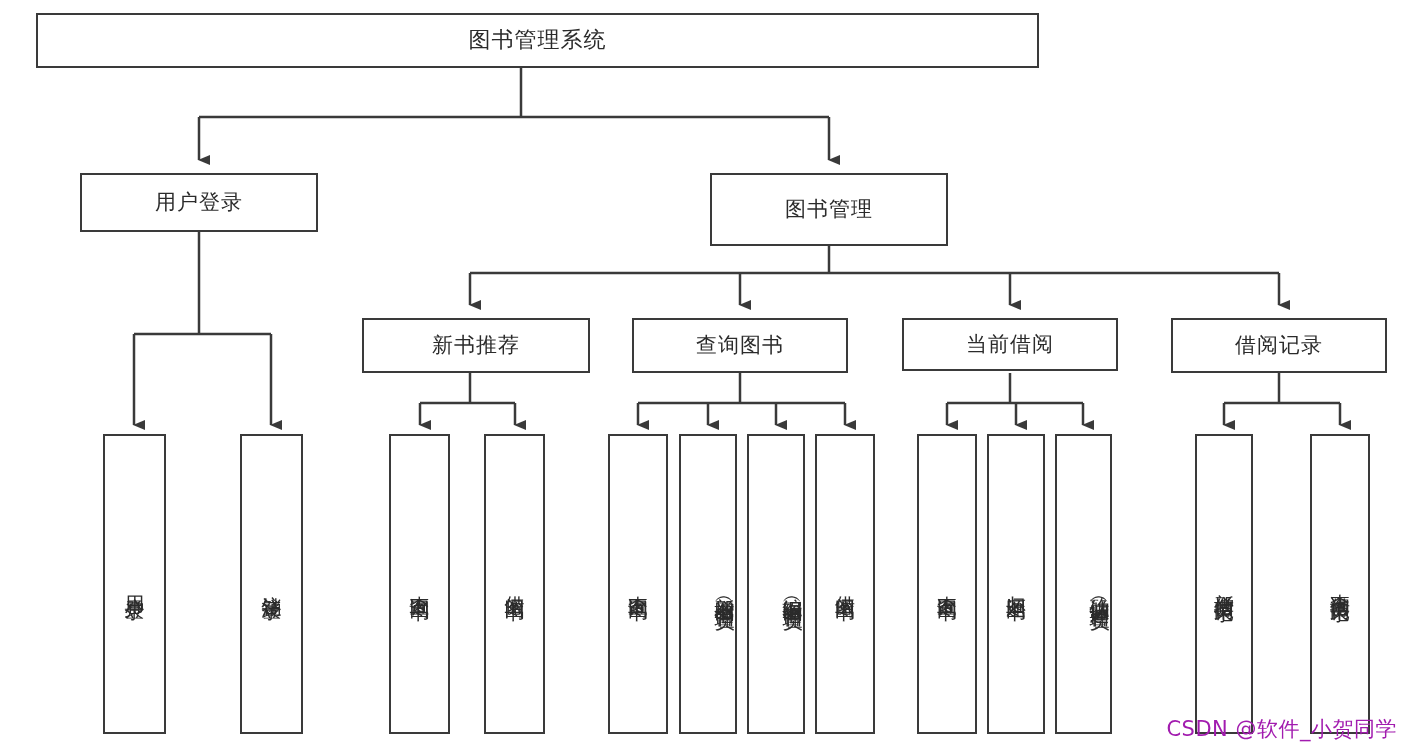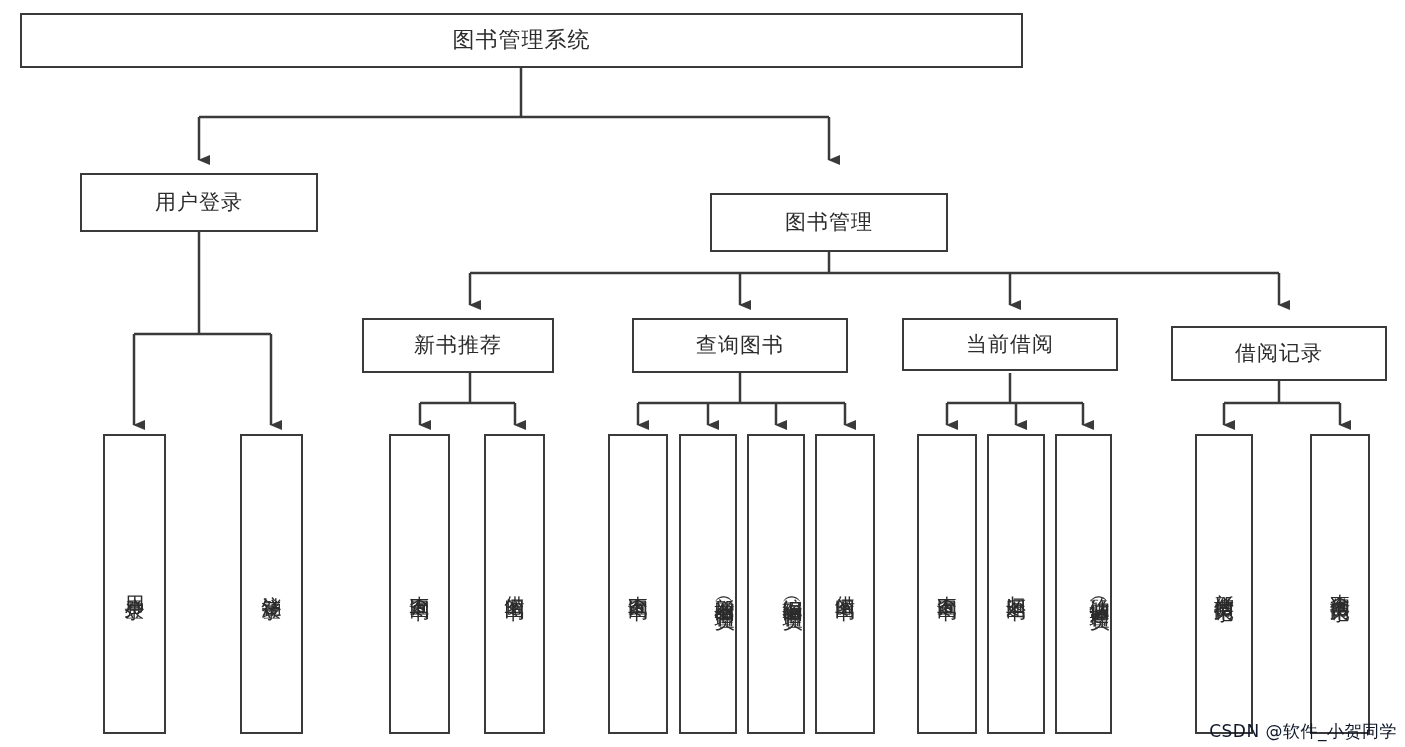--- a/index.html
+++ b/index.html
@@ -60,22 +60,22 @@
     align-items: center;
     padding-top: 0;
   }
   .node .txt {
     display: block;
   }
   .watermark {
     position: absolute;
     right: 8px;
     bottom: 4px;
-    font-size: 17px;
-    color: #0f172a;
+    font-size: 21px;
+    color: #a21caf;
     letter-spacing: 0.5px;
     z-index: 5;
     white-space: nowrap;
   }
 </style>
 </head>
 <body>
 
 <div id="canvas">
 
@@ -122,41 +122,41 @@
       <path d="M1016,403 L1016,425" marker-end="url(#arw)"></path>
       <path d="M1083,403 L1083,425" marker-end="url(#arw)"></path>
 
       <path d="M1279,373 L1279,403"></path>
       <path d="M1224,403 L1340,403"></path>
       <path d="M1224,403 L1224,425" marker-end="url(#arw)"></path>
       <path d="M1340,403 L1340,425" marker-end="url(#arw)"></path>
     </g>
   </svg>
 
-  <div class="node h root" style="left:20px; top:13px; width:1003px; height:55px;">
+  <div class="node h root" style="left:36px; top:13px; width:1003px; height:55px;">
     <span class="txt">图书管理系统</span>
   </div>
 
   <div class="node h" style="left:80px; top:173px; width:238px; height:59px;">
     <span class="txt">用户登录</span>
   </div>
-  <div class="node h" style="left:710px; top:173px; width:238px; height:59px;margin-top:20px;">
+  <div class="node h" style="left:710px; top:173px; width:238px; height:73px;">
     <span class="txt">图书管理</span>
   </div>
 
-  <div class="node h" style="left:362px; top:318px; width:192px; height:55px;">
+  <div class="node h" style="left:362px; top:318px; width:228px; height:55px;">
     <span class="txt">新书推荐</span>
   </div>
   <div class="node h" style="left:632px; top:318px; width:216px; height:55px;">
     <span class="txt">查询图书</span>
   </div>
   <div class="node h" style="left:902px; top:318px; width:216px; height:53px;">
     <span class="txt">当前借阅</span>
   </div>
-  <div class="node h" style="left:1171px; top:318px; width:216px; height:55px;margin-top:8px;">
+  <div class="node h" style="left:1171px; top:318px; width:216px; height:55px;">
     <span class="txt">借阅记录</span>
   </div>
 
   <div class="node v mid" style="left:103px; top:434px; width:63px; height:300px;">
     <span class="txt">用户登录</span>
   </div>
   <div class="node v mid" style="left:240px; top:434px; width:63px; height:300px;">
     <span class="txt">注销登录</span>
   </div>
 

